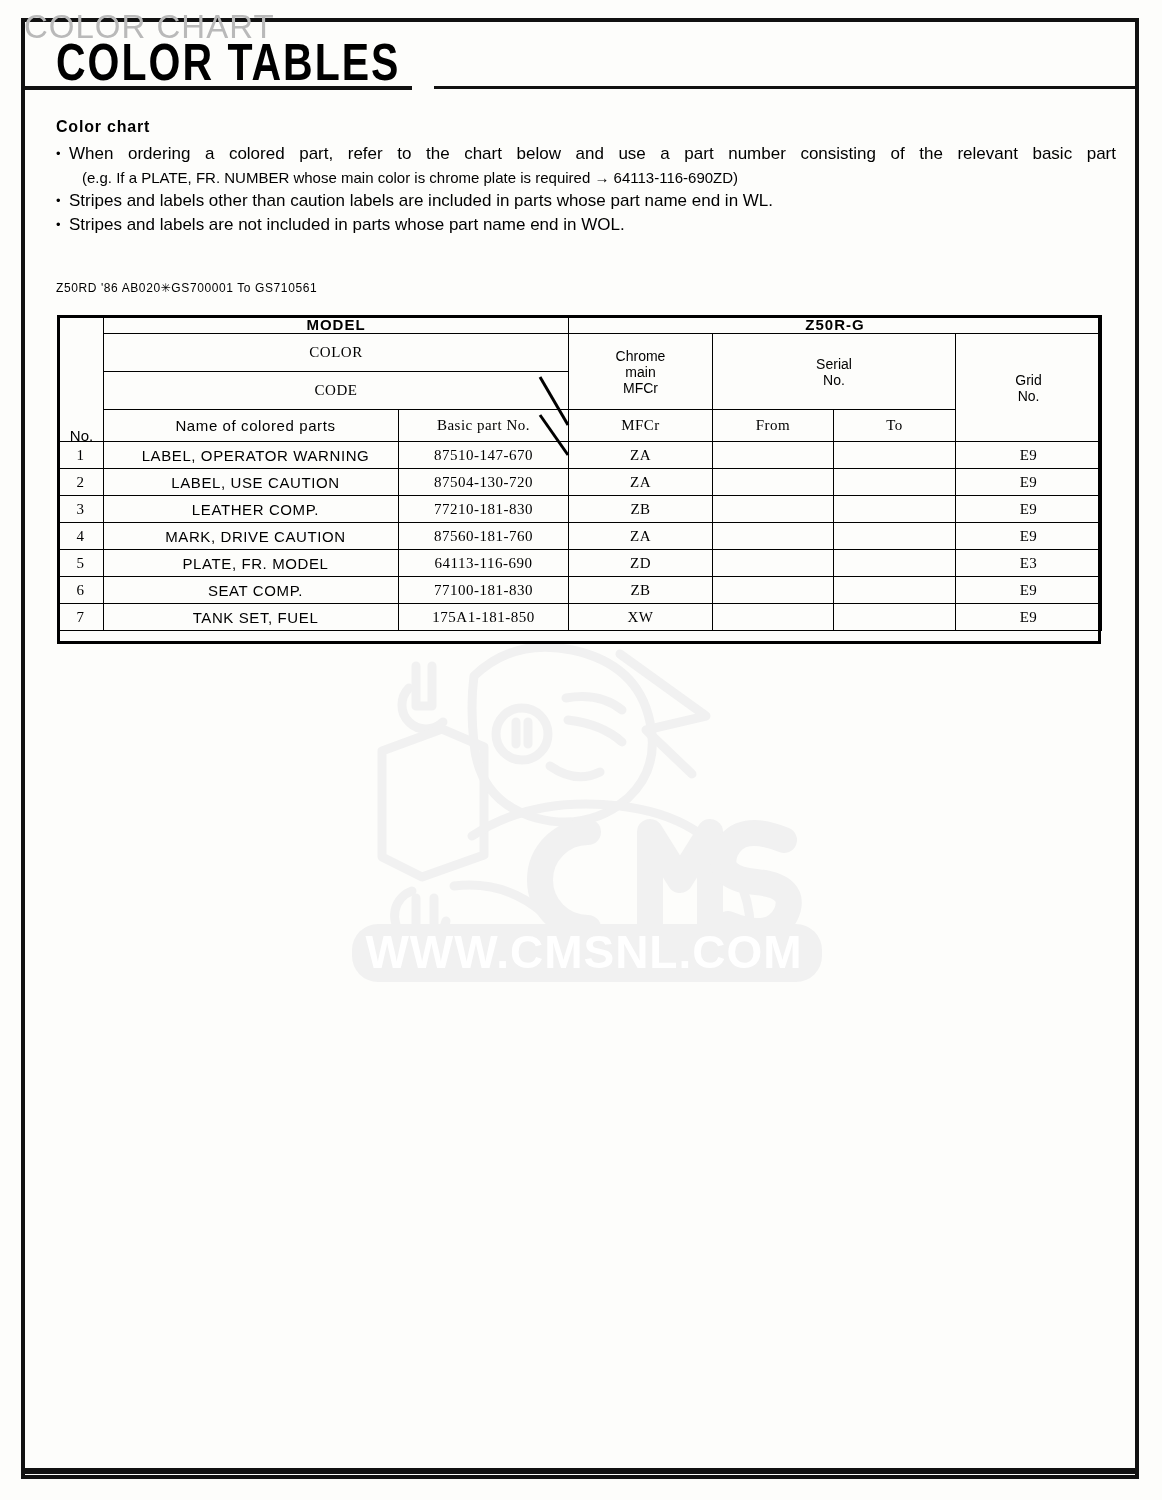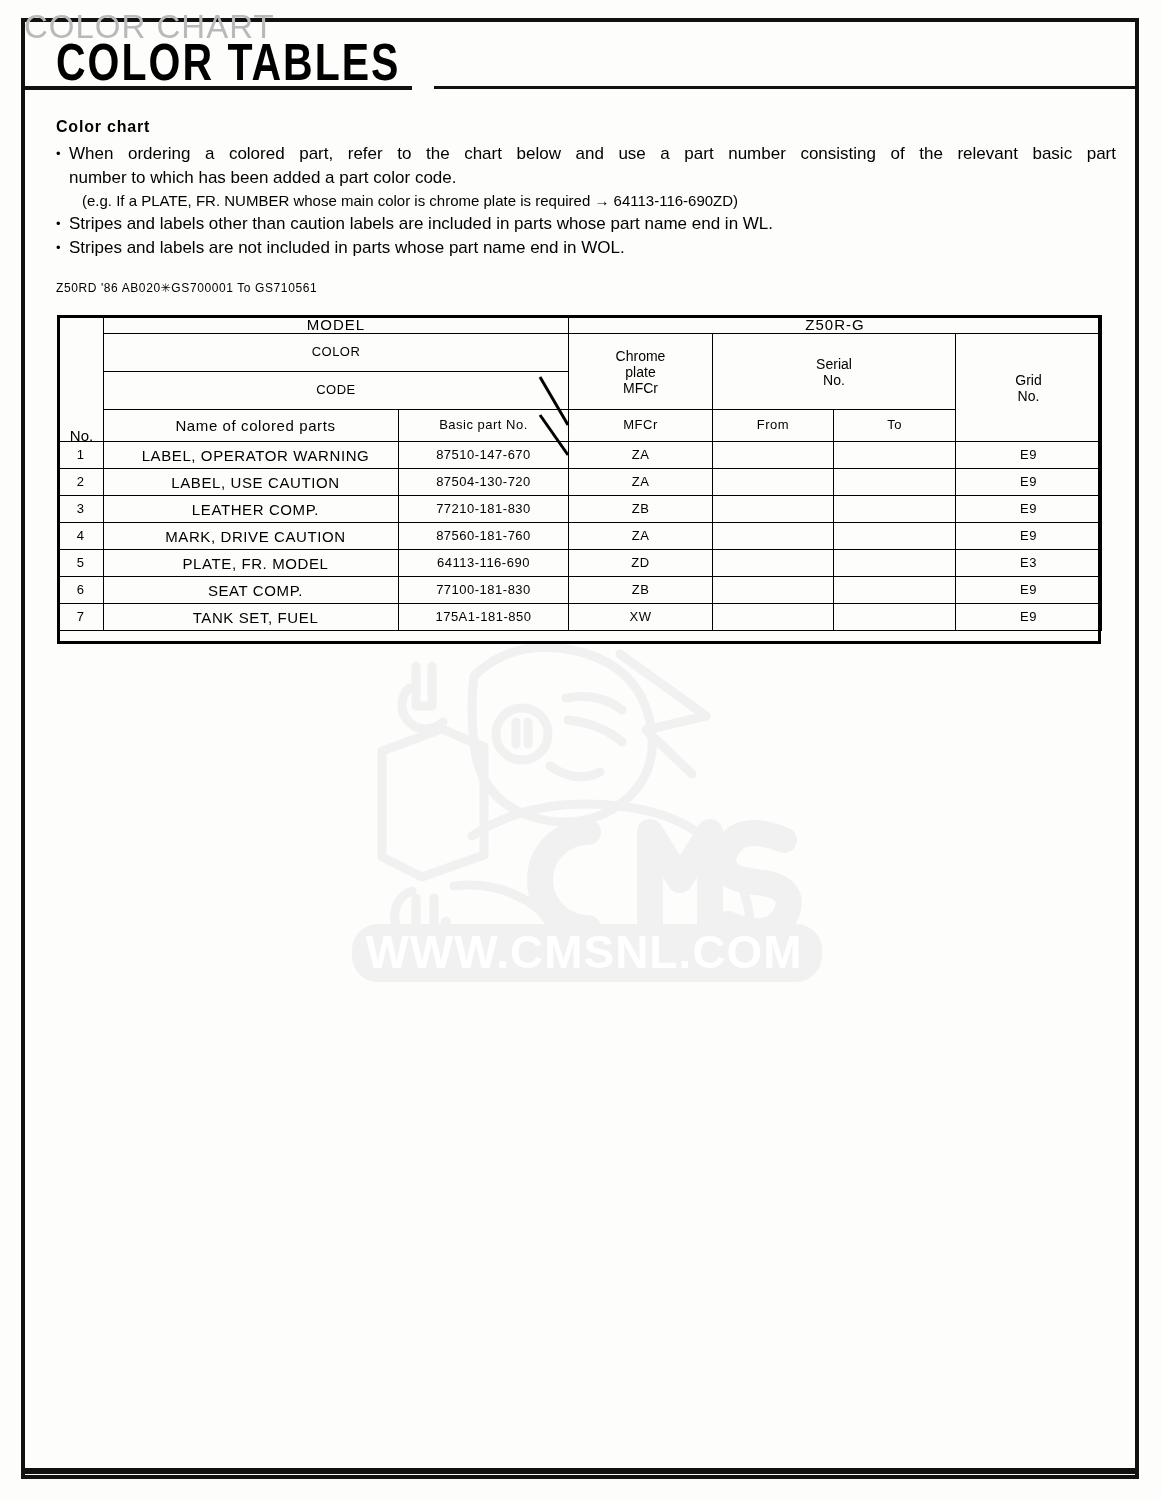--- a/index.html
+++ b/index.html
@@ -172,31 +172,31 @@
     line-height: 1.15;
   }
   .tbl-outer {
     position: absolute;
     inset: 0;
     border: 3px solid #000;
     box-sizing: border-box;
     pointer-events: none;
   }
   .cell-bold {
-    font-weight: normal;
+    font-weight: bold;
     letter-spacing: 1px;
     font-size: 15px;
   }
   .cell-left {
     text-align: right;
     padding-left: 9px !important;
     letter-spacing: 0.6px;
     margin-top: 36px;
   }
-  .cell-center-sm { font-size: 13px; letter-spacing: 0.5px; }
+  .cell-center-sm { font-size: 15px; letter-spacing: 0.5px; font-family: Liberation Serif, serif; }
   .cell-multiline { font-size: 14px; line-height: 1.25; }
 
   
   #diag-svg {
     position: absolute;
     left: 0;
     top: 0;
     width: 1044px;
     height: 329px;
     pointer-events: none;
@@ -280,21 +280,20 @@
 
   <div id="body-block">
     <div class="subhead">Color  chart</div>
 
     <div class="bullet-row">
       <div class="bullet-dot">•</div>
       <div class="bullet-text">
         <span class="spread">When  ordering  a  colored  part,  refer  to  the  chart  below  and  use  a  part  number  consisting  of  the  relevant  basic  part</span>
       </div>
     </div>
-    <div class="indent-line">number  to  which  has  been  added  a  part  color  code.</div>
     <div class="indent-line2">(e.g.  If  a  PLATE,  FR.  NUMBER  whose  main  color  is  chrome  plate  is  required  →  64113-116-690ZD)</div>
 
     <div class="bullet-row">
       <div class="bullet-dot">•</div>
       <div class="bullet-text">
         <span>Stripes  and  labels  other  than  caution  labels  are  included  in  parts  whose  part  name  end  in  WL.</span>
       </div>
     </div>
 
     <div class="bullet-row">
@@ -323,21 +322,21 @@
         <tr>
           <td rowspan="4"></td>
           <td colspan="2" class="cell-bold">MODEL</td>
           <td colspan="4" class="cell-bold">Z50R-G</td>
         </tr>
 
         <tr style="height:38px">
           <td colspan="2" class="cell-center-sm">COLOR</td>
           <td rowspan="2" class="cell-multiline">
             <div>Chrome</div>
-            <div>plate</div>
+            <div>main</div>
             <div>MFCr</div>
           </td>
           <td colspan="2" rowspan="2" class="cell-multiline">
             <div>Serial</div>
             <div>No.</div>
           </td>
           <td rowspan="3" class="cell-multiline">
             <div>Grid</div>
             <div>No.</div>
           </td>

